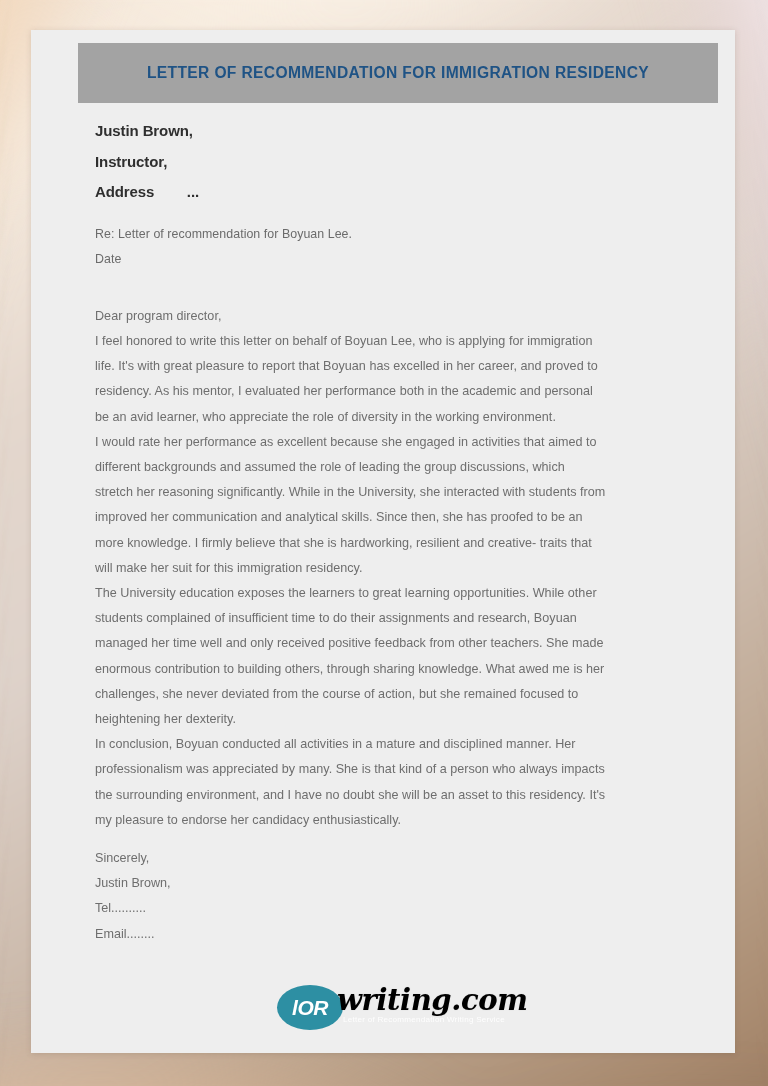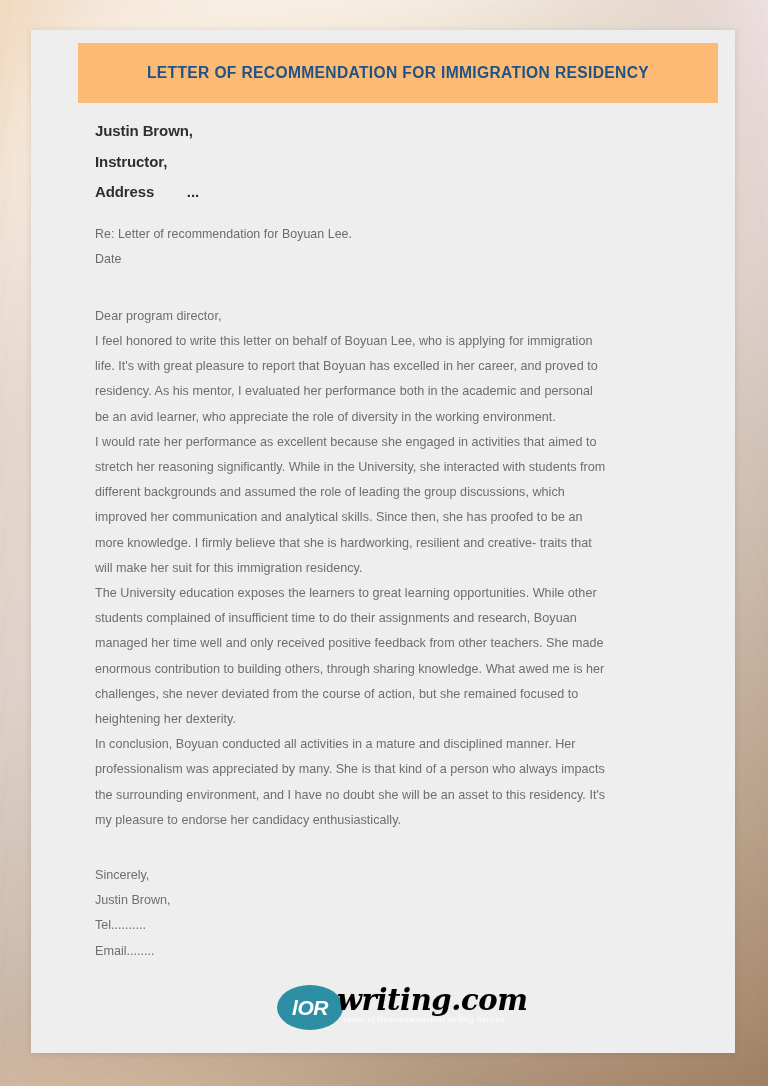--- a/index.html
+++ b/index.html
@@ -110,21 +110,21 @@
     box-shadow: 0 1px 6px rgba(90,70,55,0.18);
   }
 
   
   .title-band {
     position: absolute;
     left: 47px;
     top: 13px;
     width: 640px;
     height: 60px;
-    background: #fdba74;
+    background: #a3a3a3;
     display: flex;
     align-items: center;
     justify-content: center;
   }
   .doc-title {
     color: #1f5385;
     font-size: 15.6px;
     font-weight: bold;
     letter-spacing: 0.35px;
     white-space: nowrap;
@@ -166,21 +166,21 @@
   }
   .body-line {
     font-size: 12.6px;
     color: #6e6e6e;
     line-height: 25.2px;
     letter-spacing: 0.02px;
     white-space: nowrap;
   }
 
   .sign-block {
-    margin-top: 30px;
+    margin-top: 13px;
   }
   .sign-line {
     font-size: 12.6px;
     color: #6e6e6e;
     line-height: 25.2px;
   }
 
   
   #logo {
     position: absolute;
@@ -277,22 +277,22 @@
 
       <div>
         <div class="body-line">I feel honored to write this letter on behalf of Boyuan Lee, who is applying for immigration</div>
         <div class="body-line">life. It's with great pleasure to report that Boyuan has excelled in her career, and proved to</div>
         <div class="body-line">residency. As his mentor, I evaluated her performance both in the academic and personal</div>
         <div class="body-line">be an avid learner, who appreciate the role of diversity in the working environment.</div>
       </div>
 
       <div>
         <div class="body-line">I would rate her performance as excellent because she engaged in activities that aimed to</div>
+        <div class="body-line">different backgrounds and assumed the role of leading the group discussions, which</div>
         <div class="body-line">stretch her reasoning significantly. While in the University, she interacted with students from</div>
-        <div class="body-line">different backgrounds and assumed the role of leading the group discussions, which</div>
         <div class="body-line">improved her communication and analytical skills. Since then, she has proofed to be an</div>
         <div class="body-line">more knowledge. I firmly believe that she is hardworking, resilient and creative- traits that</div>
         <div class="body-line">will make her suit for this immigration residency.</div>
       </div>
 
       <div>
         <div class="body-line">The University education exposes the learners to great learning opportunities. While other</div>
         <div class="body-line">students complained of insufficient time to do their assignments and research, Boyuan</div>
         <div class="body-line">managed her time well and only received positive feedback from other teachers. She made</div>
         <div class="body-line">enormous contribution to building others, through sharing knowledge. What awed me is her</div>

